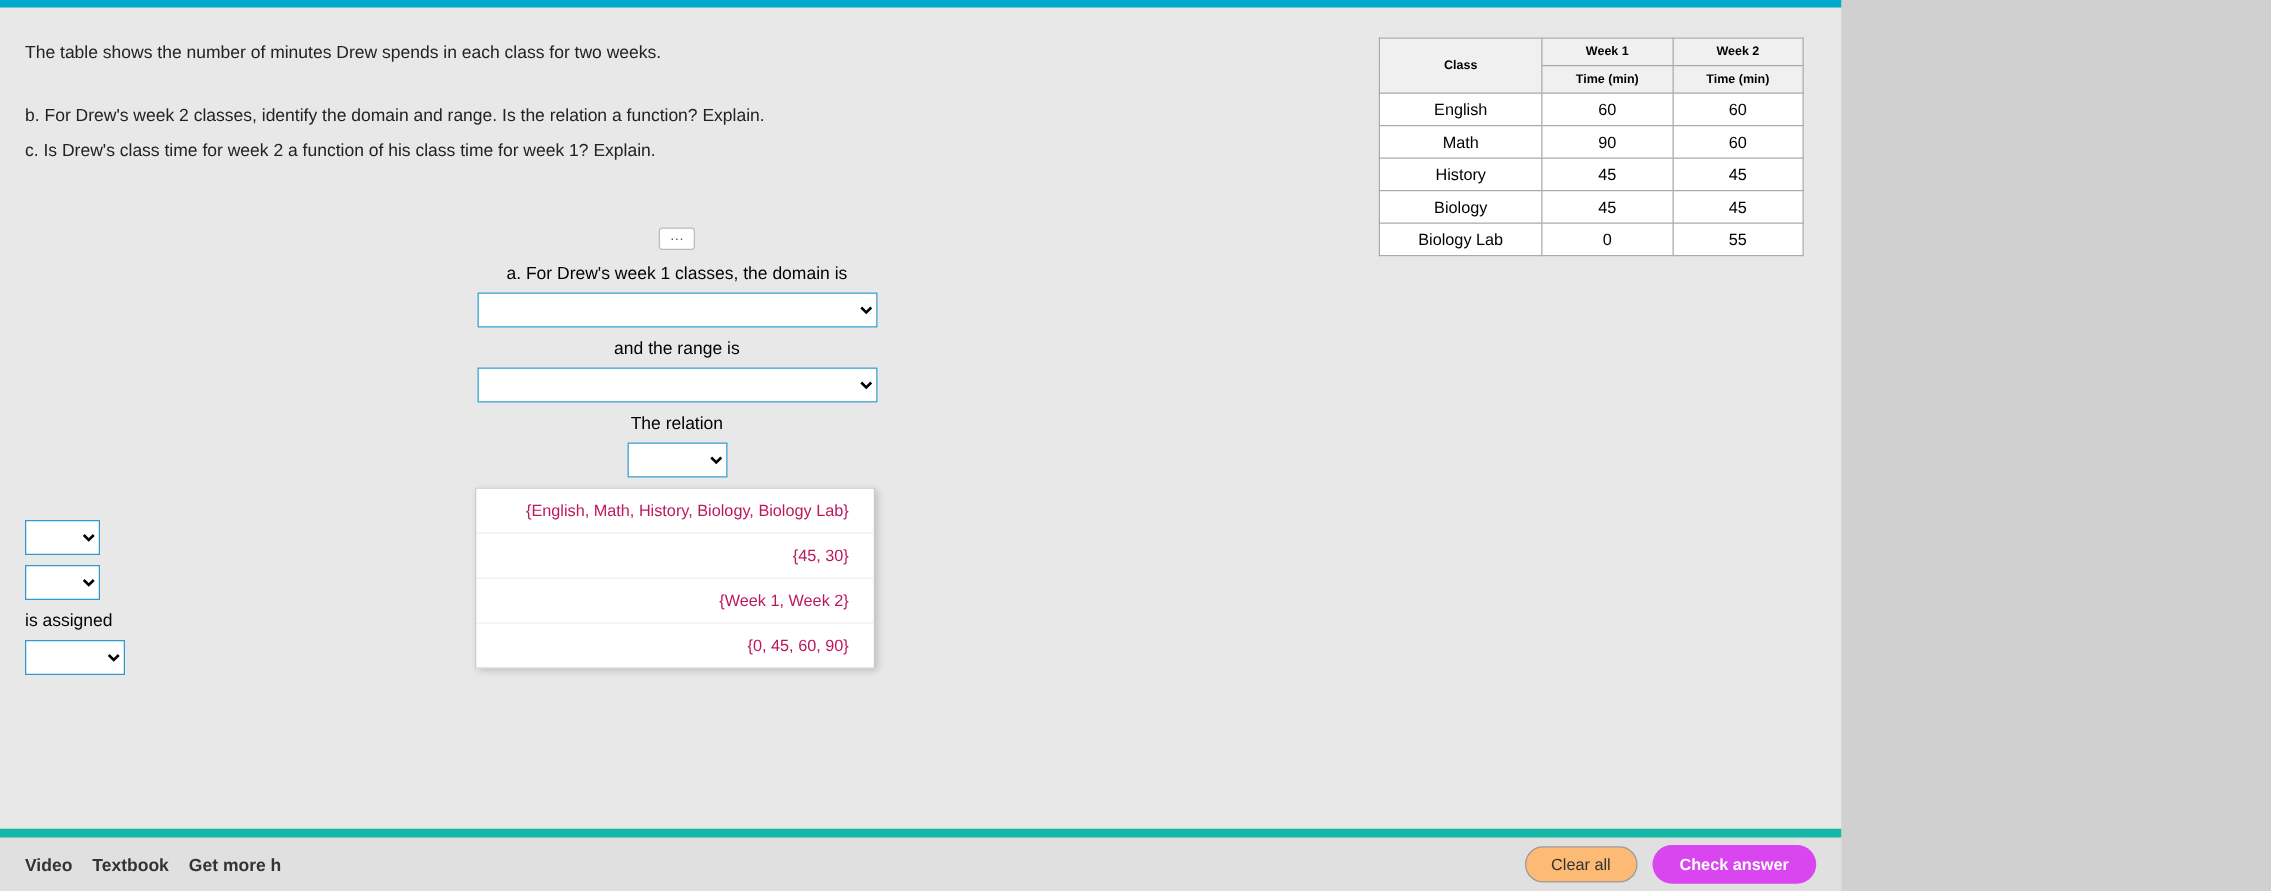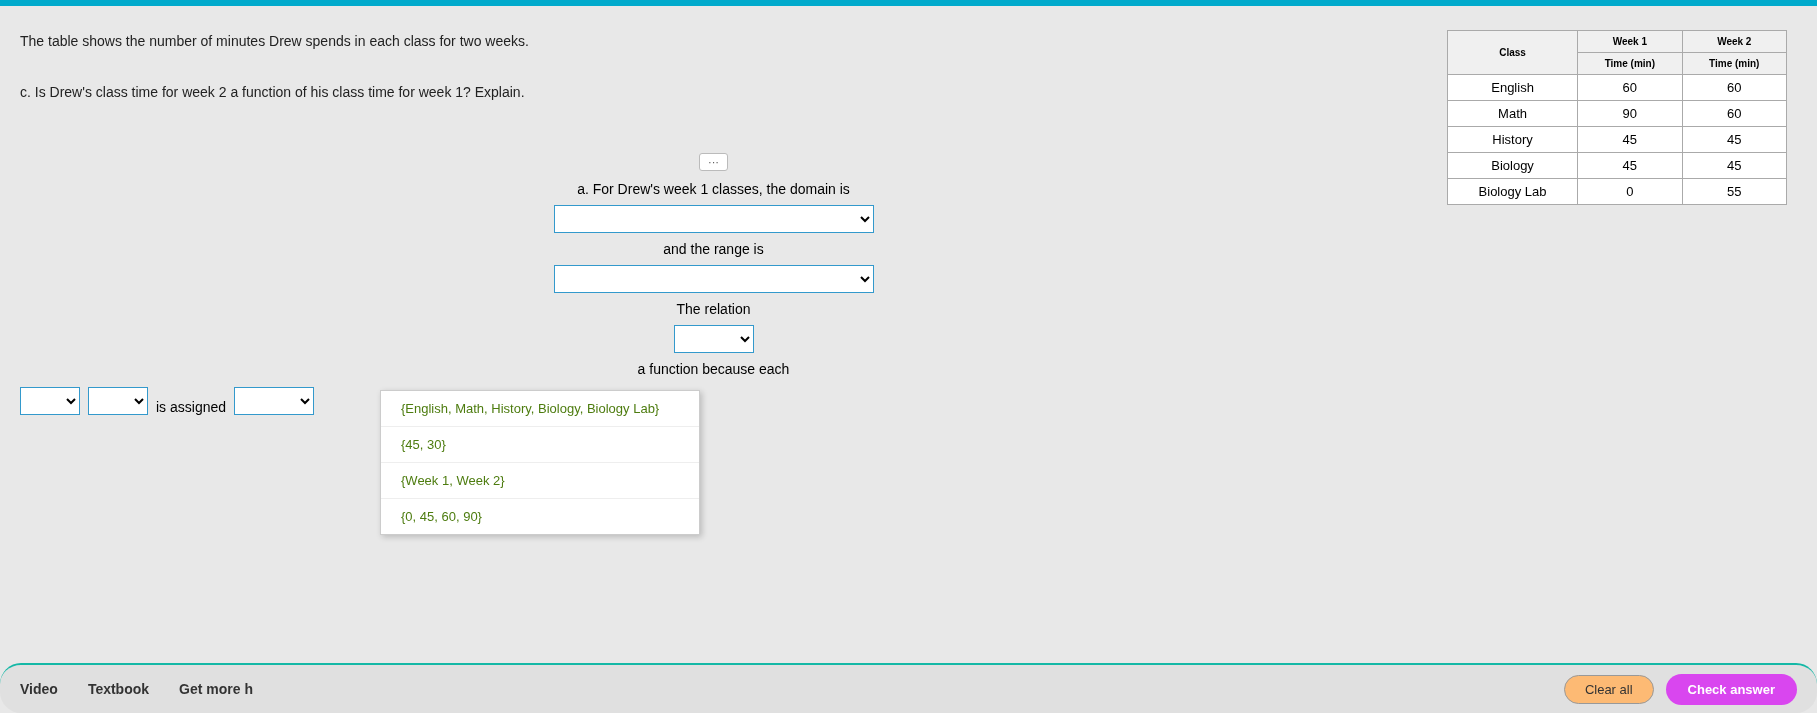--- a/index.html
+++ b/index.html
@@ -8,21 +8,21 @@
       font-size: 14px;
       background: #d0d0d0;
       width: 1817px;
       min-height: 713px;
       position: relative;
       overflow: hidden;
     }
 
     .main-container {
       background: #e8e8e8;
-      width: 1817px;
+      width: 1473px;
       min-height: 713px;
       position: relative;
       padding: 20px 30px 32px 20px;
     }
 
     
     .top-bar {
       position: absolute;
       top: 0;
       left: 0;
@@ -91,23 +91,24 @@
       display: flex;
       align-items: center;
       gap: 8px;
       flex-wrap: wrap;
       margin-bottom: 10px;
       flex-direction: column;
     }
 
     .answer-row-b {
       display: flex;
-      align-items: flex-end;
+      align-items: flex-start;
       gap: 8px;
       flex-wrap: wrap;
+      flex-direction: column;
     }
 
     select {
       height: 28px;
       border: 1px solid #3399cc;
       background: white;
       padding: 2px 4px;
       font-size: 13px;
       cursor: pointer;
     }
@@ -137,43 +138,42 @@
       border: 1px solid #ccc;
       box-shadow: 2px 2px 6px rgba(0,0,0,0.2);
       width: 320px;
       z-index: 100;
     }
 
     .dropdown-option {
       padding: 10px 20px;
       cursor: pointer;
       border-bottom: 1px solid #eee;
-      color: #4d7c0f;
-      font-size: 13px;
-      text-align: left;
+      color: #be185d;
+      font-size: 13px;
+      text-align: right;
     }
 
     .dropdown-option:last-child {
       border-bottom: none;
     }
 
     
     .bottom-toolbar {
       position: absolute;
       bottom: 0;
       left: 0;
       right: 0;
       height: 50px;
       background: #e0e0e0;
-      border-top: 2px solid #14b8a6;
+      border-top: 7px solid #14b8a6;
       display: flex;
       align-items: center;
       padding: 0 20px;
-      gap: 30px;
-      border-radius: 21px;
+      gap: 16px;
     }
 
     .toolbar-link {
       color: #333;
       font-weight: bold;
       font-size: 14px;
       cursor: pointer;
       text-decoration: none;
     }
 
@@ -226,20 +226,21 @@
 
 <div class="main-container">
   <div class="top-bar"></div>
 
   <div class="content-area">
 
     <div class="left-panel">
       <div class="problem-text">
         <p>The table shows the number of minutes Drew spends in each class for two weeks.</p>
         <br>
+        <p>b. For Drew's week 2 classes, identify the domain and range. Is the relation a function? Explain.</p>
         <p>c. Is Drew's class time for week 2 a function of his class time for week 1? Explain.</p>
       </div>
 
       <div class="answer-section">
 
         <div style="text-align:center; margin-bottom:10px;">
           <button class="expand-btn">···</button>
         </div>
 
         <div class="answer-row-a">

